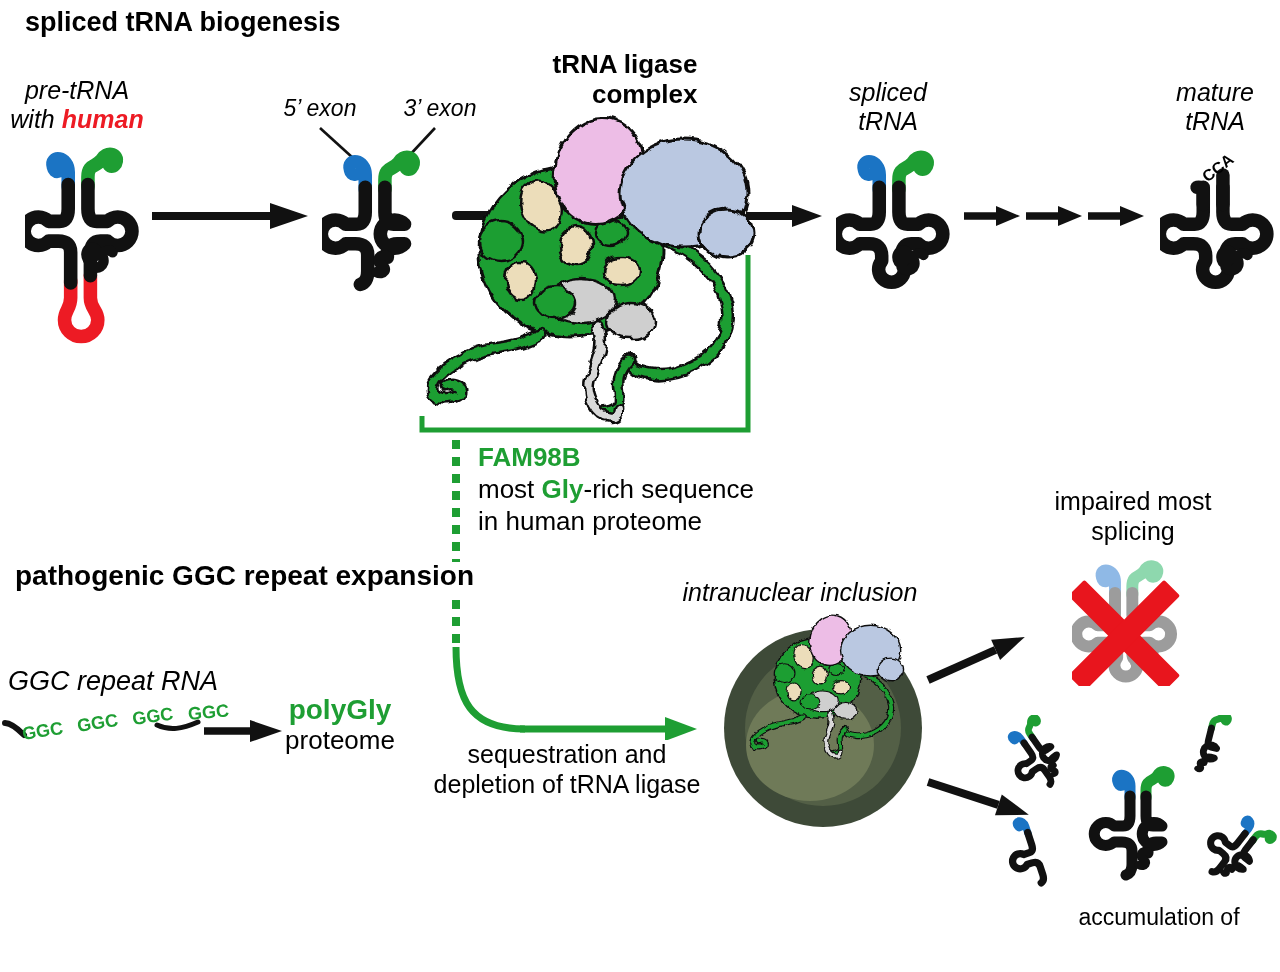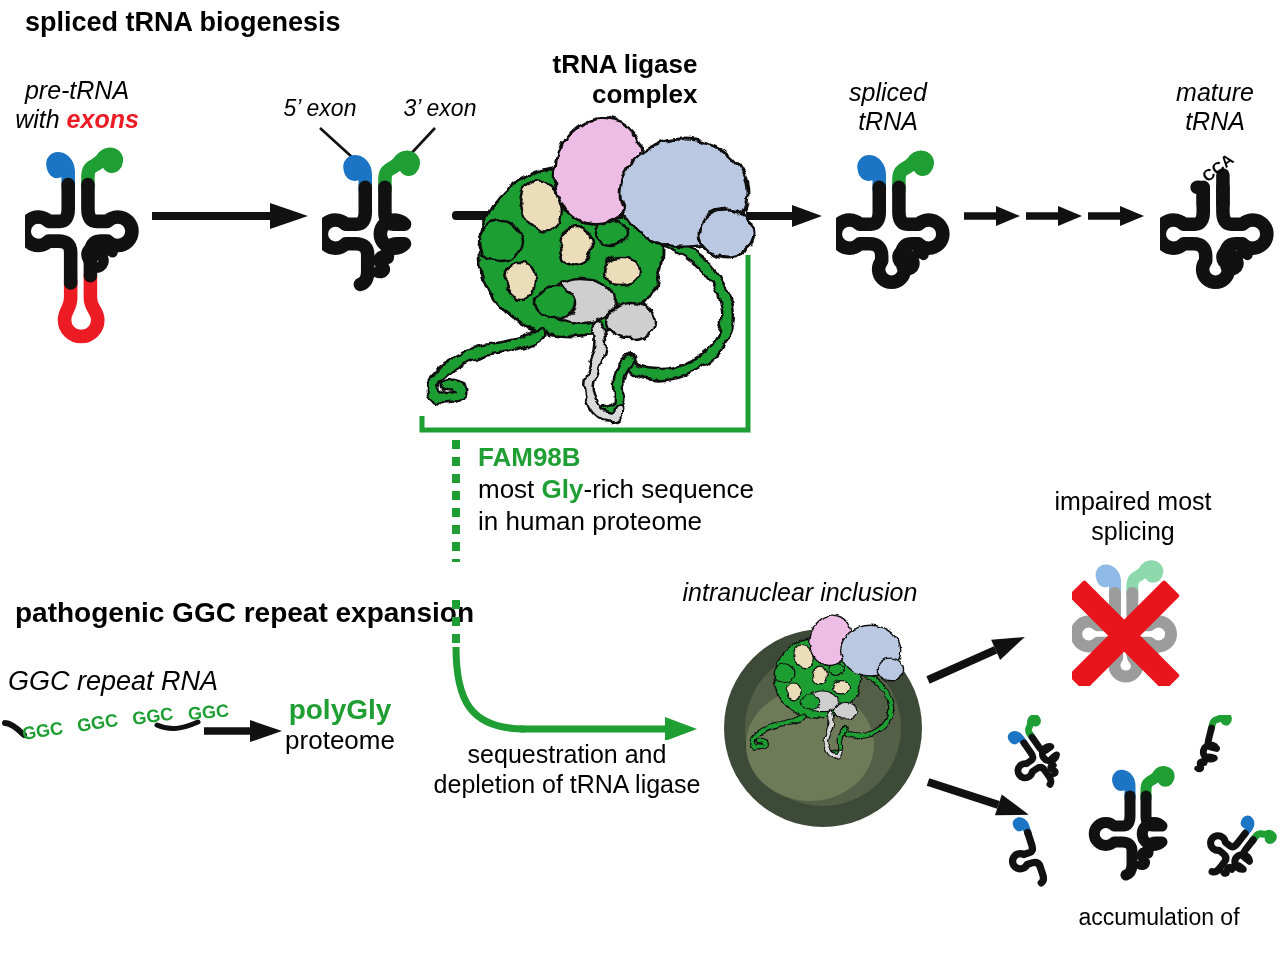--- a/index.html
+++ b/index.html
@@ -122,21 +122,21 @@
           <ellipse cx="320" cy="120" rx="28" ry="24" fill="#bac8e1"></ellipse>
         </g>
       </g>
     </defs>
   </svg>
 
   <div class="abs h1 nw" style="left:25px;top:7px;">spliced tRNA biogenesis</div>
 
   <div class="abs ital ctr" style="left:77px;top:76px;">
     <div>pre-tRNA</div>
-    <div><span>with </span><span class="red">exons</span></div>
+    <div><span>with </span><span class="red">human</span></div>
   </div>
 
   <svg class="abs" style="left:25px;top:145px;" width="116" height="207" viewBox="12 12 94 168">
     <use href="#g-pre"></use>
   </svg>
 
   <svg class="abs" style="left:148px;top:198px;" width="165" height="36">
     <line x1="4" y1="18" x2="122" y2="18" stroke="#111" stroke-width="8"></line>
     <polygon points="122,5 160,18 122,31" fill="#111"></polygon>
   </svg>
@@ -200,21 +200,21 @@
     <path d="M 6 166 V 180 H 332 V 5" fill="none" stroke="#1e9e33" stroke-width="5"></path>
   </svg>
 
   <div class="dashv" style="left:452px;top:440px;height:122px;"></div>
   <div class="abs fam nw" style="left:478px;top:441px;">
     <div class="name">FAM98B</div>
     <div><span>most </span><span class="gly">Gly</span><span>-rich sequence</span></div>
     <div>in human proteome</div>
   </div>
 
-  <div class="abs h2 nw" style="left:15px;top:560px;margin-top:37px;">pathogenic GGC repeat expansion</div>
+  <div class="abs h2 nw" style="left:15px;top:560px;">pathogenic GGC repeat expansion</div>
 
   <div class="dashv" style="left:452px;top:600px;height:48px;"></div>
   <svg class="abs" style="left:425px;top:645px;" width="290" height="95">
     <path d="M 31 2 C 31 55 45 84 100 84" fill="none" stroke="#1e9e33" stroke-width="7"></path>
     <line x1="95" y1="84" x2="240" y2="84" stroke="#1e9e33" stroke-width="7"></line>
     <polygon points="240,72 272,84 240,96" fill="#1e9e33"></polygon>
   </svg>
   <div class="abs seq ctr" style="left:567px;top:739px;">
     <div>sequestration and</div>
     <div>depletion of tRNA ligase</div>

